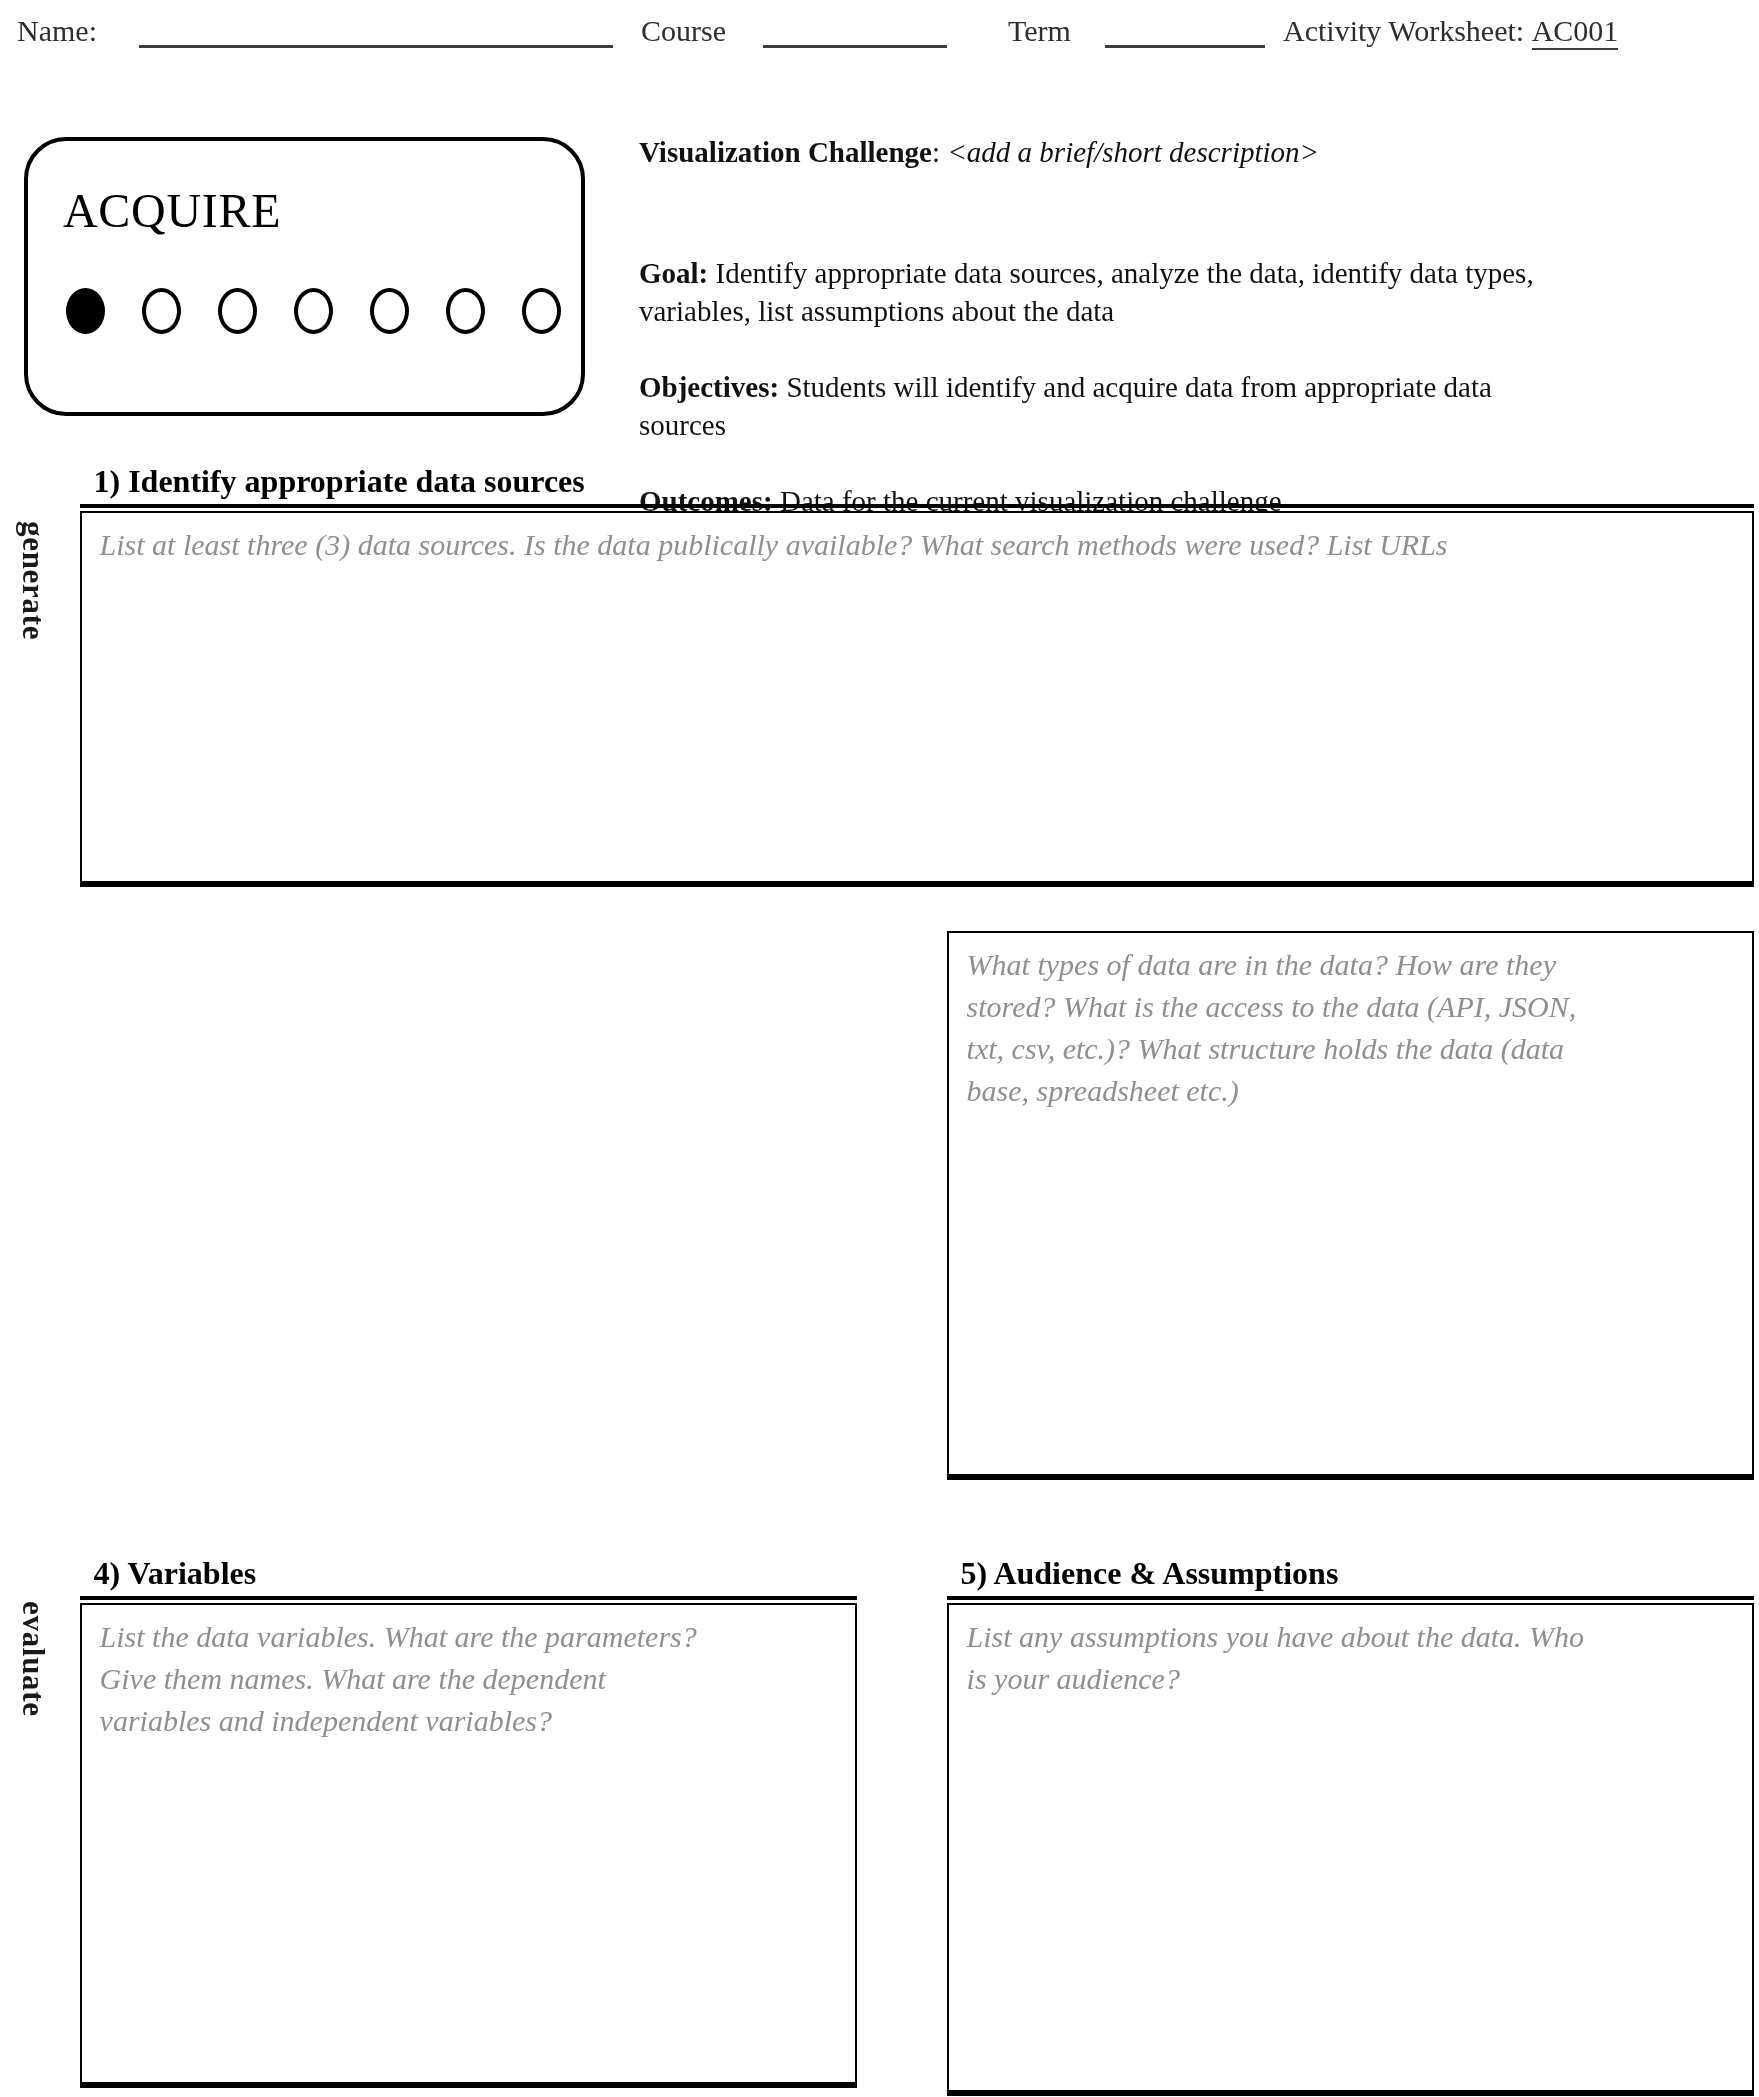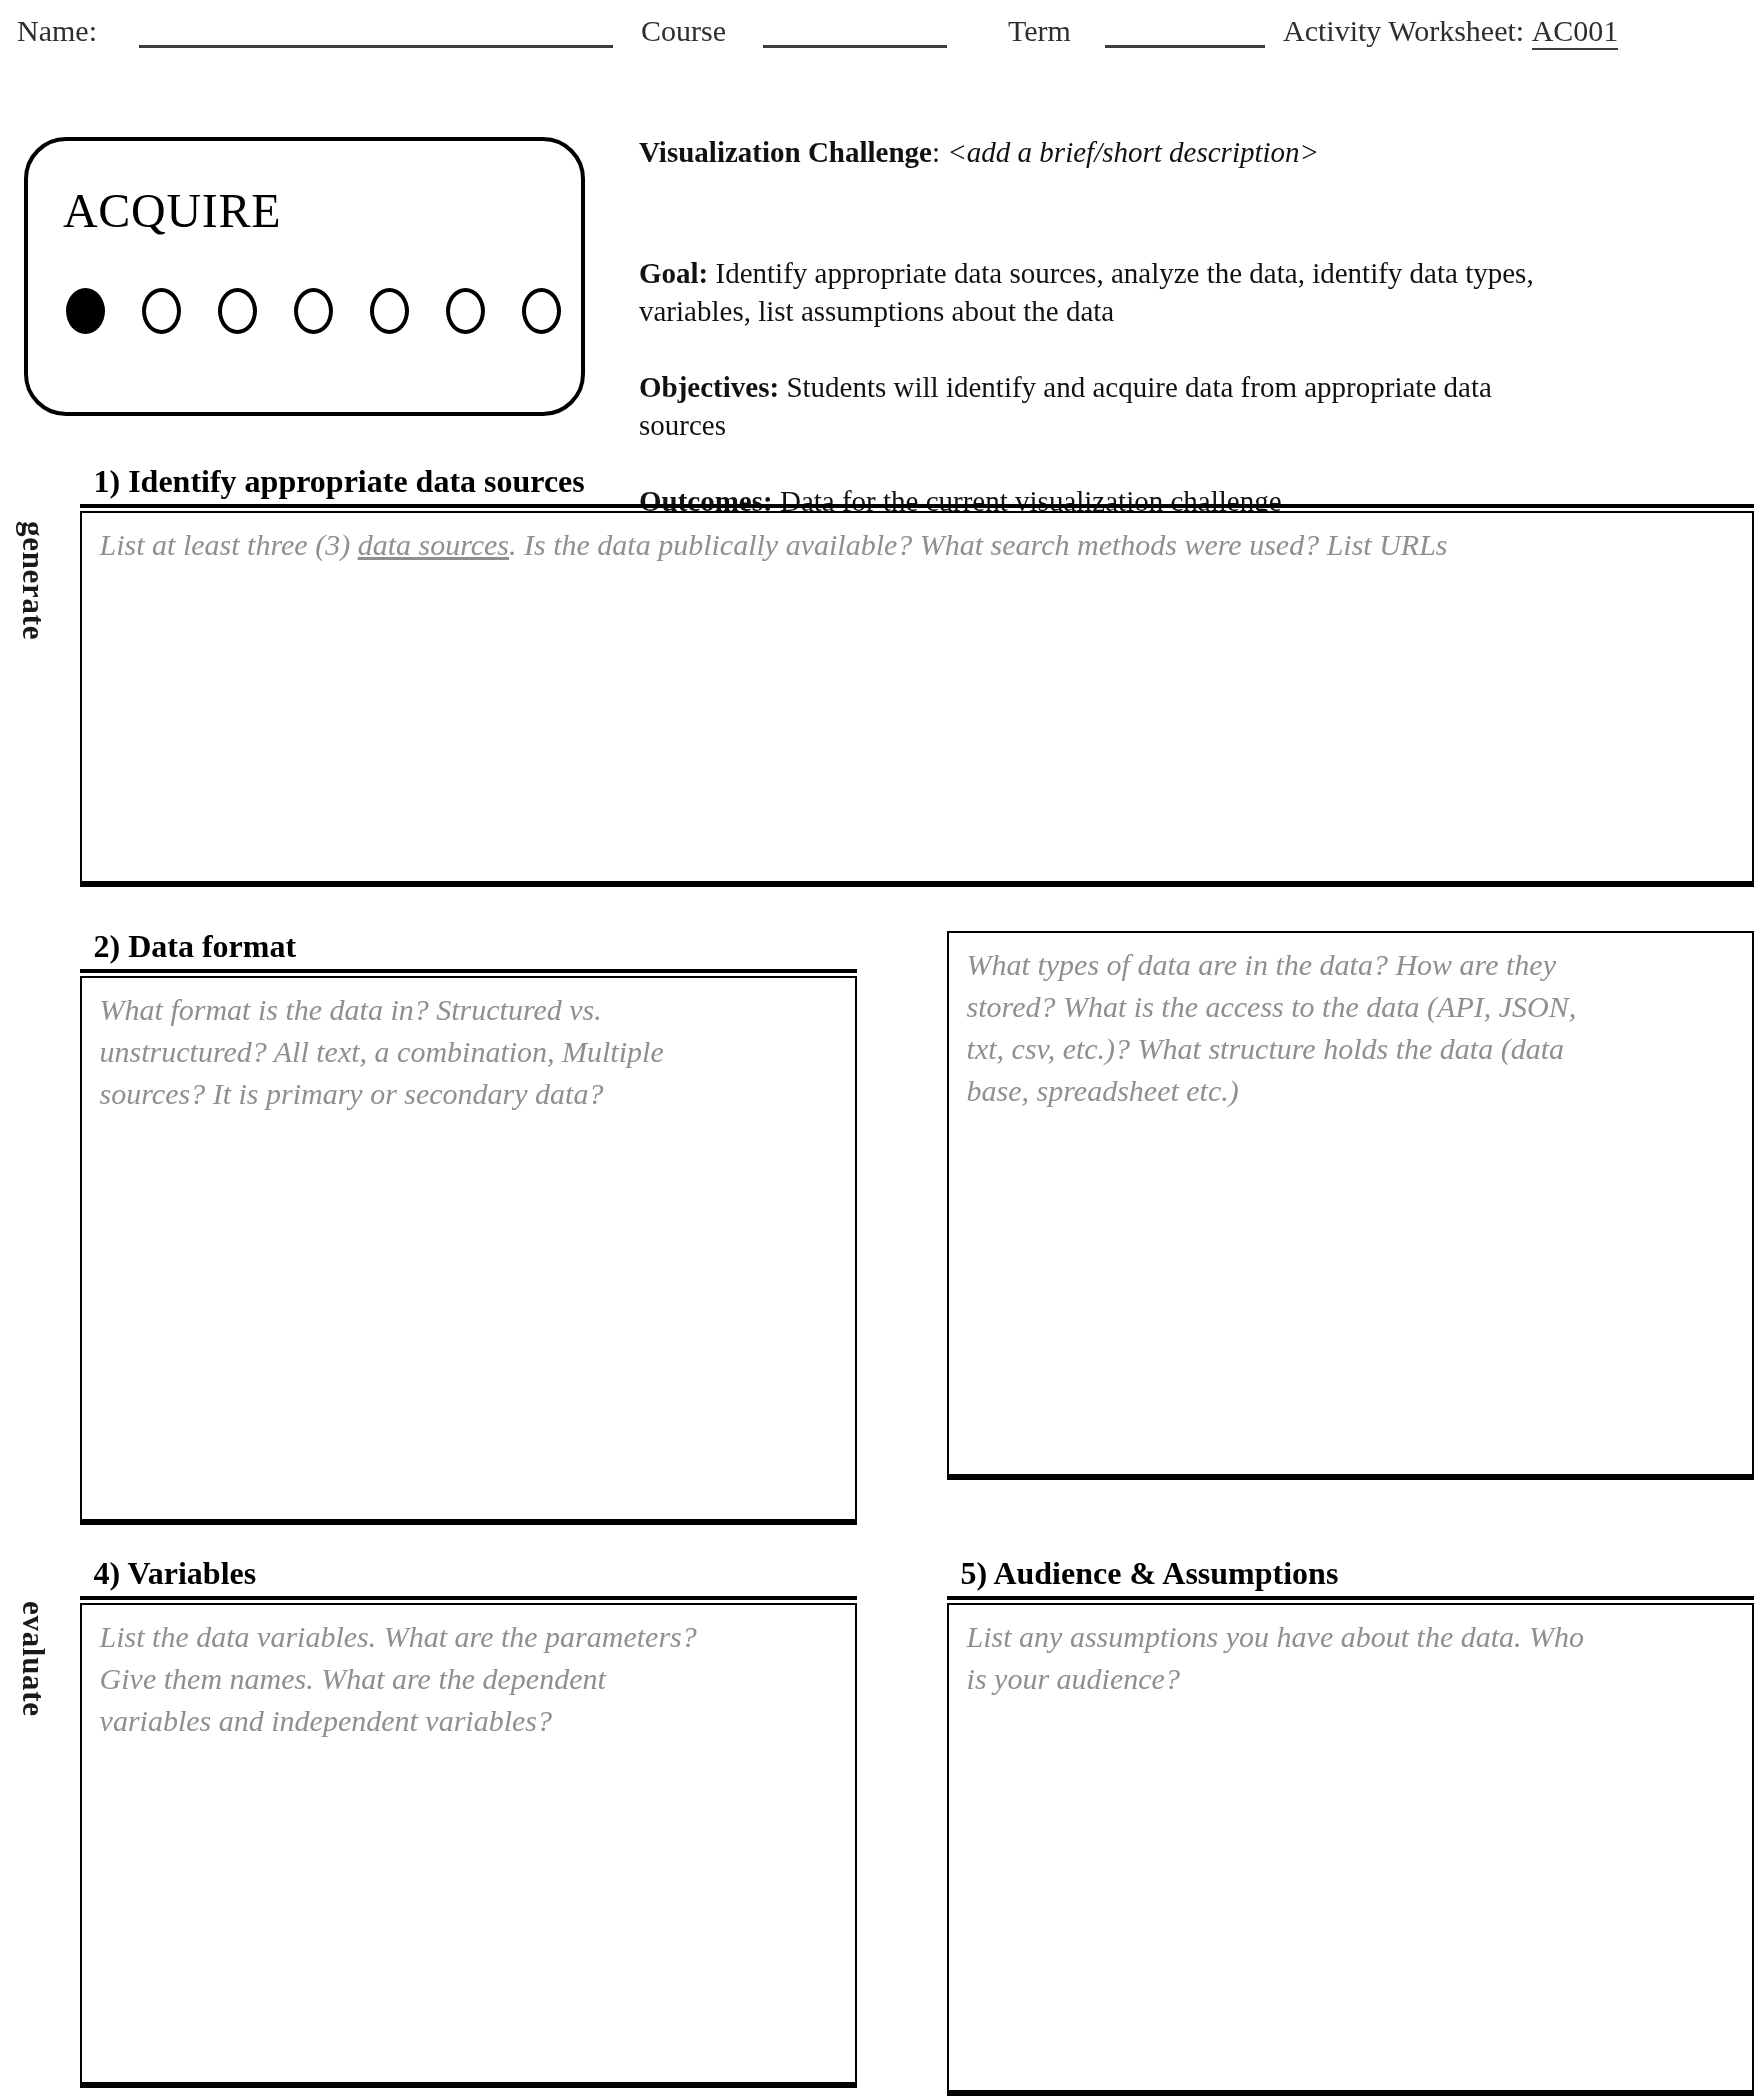--- a/index.html
+++ b/index.html
@@ -67,21 +67,21 @@
   .section .box{
     margin-top:3.4px;
     border:2.7px solid #000;border-top-width:2px;border-bottom-width:6.8px;
     box-sizing:border-box;background:#fff;
     padding:10.8px 17.6px;
   }
   .ph{
     font-style:italic;color:#8f8f8f;
     font-size:30px;line-height:42px;white-space:pre-line;
   }
-  .ph .u{text-decoration:underline;}
+  .ph .u{}
   #section-1{left:80px;top:463px;width:1674px;}
   #section-1 .box{height:376px;}
   #section-2{left:80px;top:928px;width:777px;}
   #section-2 .box{height:549px;}
   #section-3{left:947px;top:928px;width:807px;}
   #section-3 .box{height:549px;}
   #section-4{left:80px;top:1555px;width:777px;}
   #section-4 .box{height:485px;}
   #section-5{left:947px;top:1555px;width:807px;}
   #section-5 .box{height:493px;}
@@ -135,28 +135,20 @@
   <div class="vlabel" id="generate-label">generate</div>
   <div class="vlabel" id="evaluate-label">evaluate</div>
 
   <div class="section" id="section-1">
     <div class="heading">1) Identify appropriate data sources</div>
     <div class="box">
       <div class="ph"><span>List at least three (3) </span><span class="u">data sources</span><span>. Is the data publically available? What search methods were used? List URLs</span></div>
     </div>
   </div>
 
-  <div class="section" id="section-2">
-    <div class="heading">2) Data format</div>
-    <div class="box">
-      <div class="ph">What format is the data in? Structured vs.
-unstructured? All text, a combination, Multiple
-sources? It is primary or secondary data?</div>
-    </div>
-  </div>
 
   <div class="section" id="section-3">
     <div class="box">
       <div class="ph">What types of data are in the data? How are they
 stored? What is the access to the data (API, JSON,
 txt, csv, etc.)? What structure holds the data (data
 base, spreadsheet etc.)</div>
     </div>
   </div>
 

